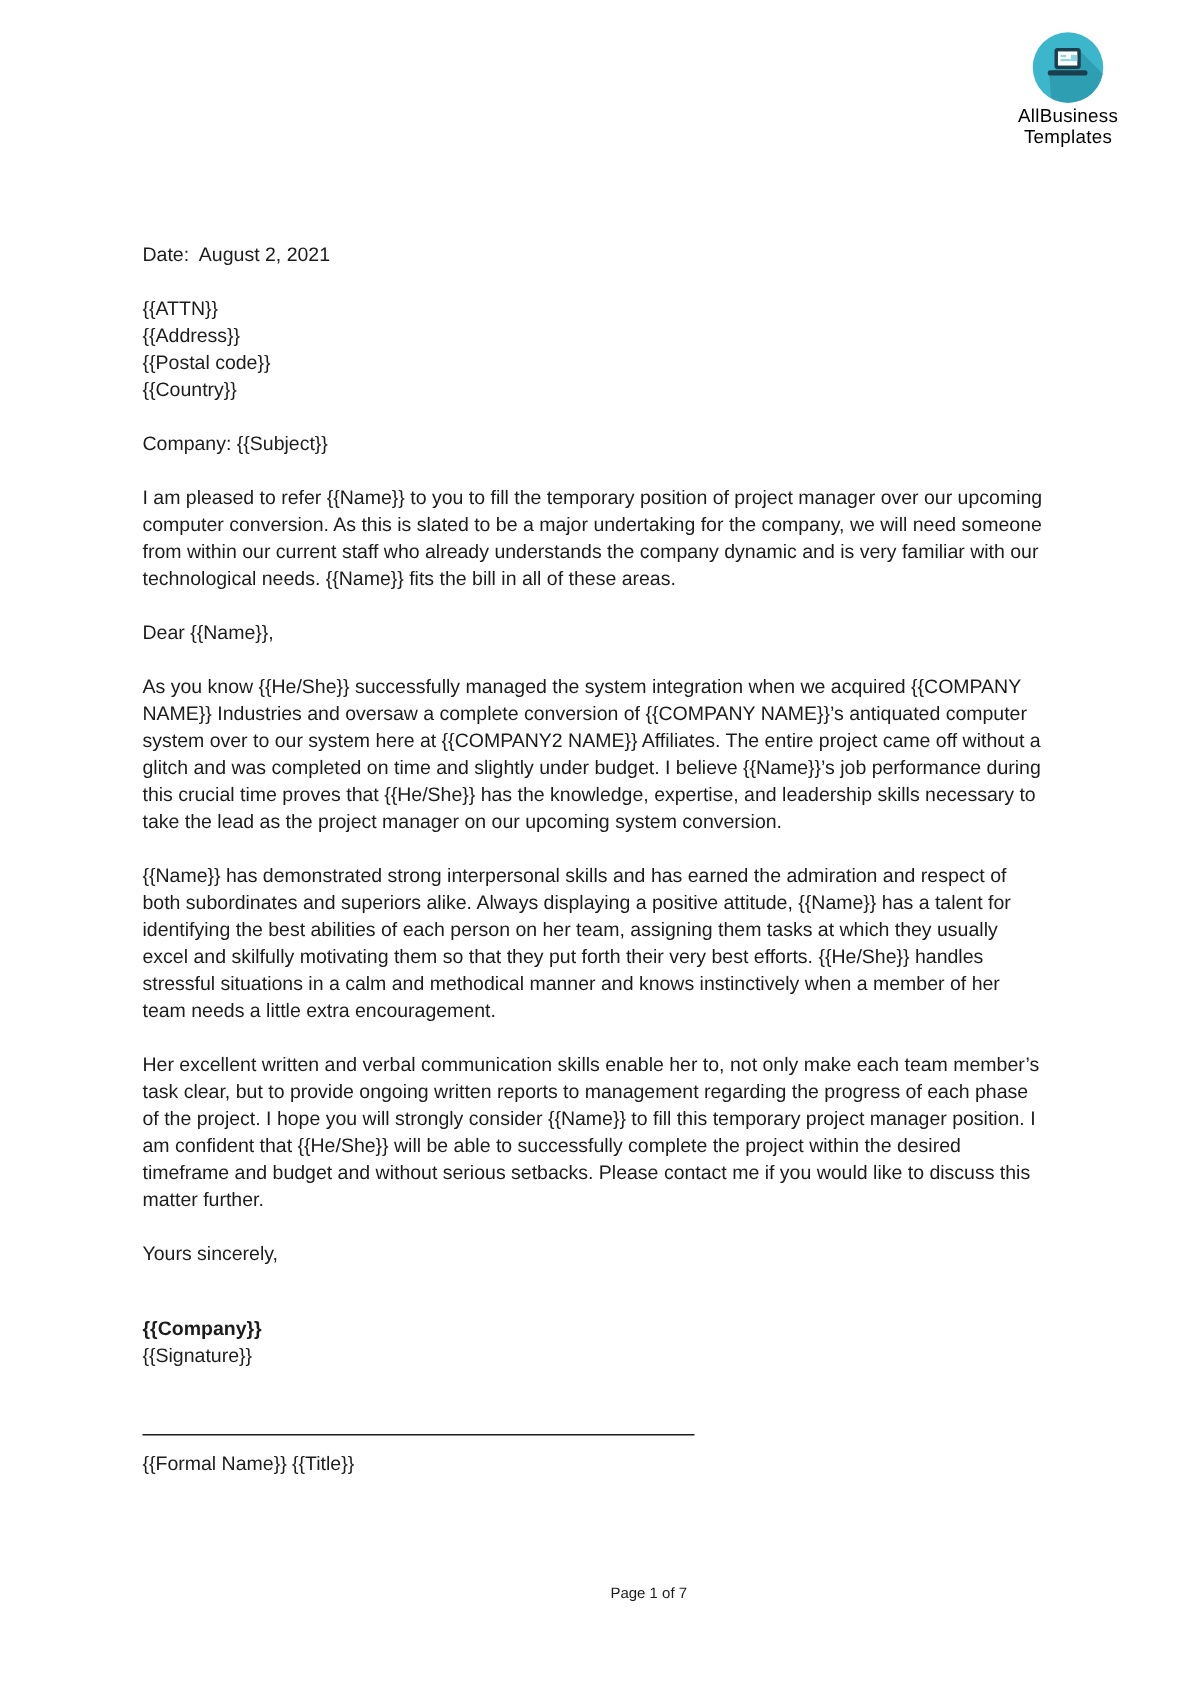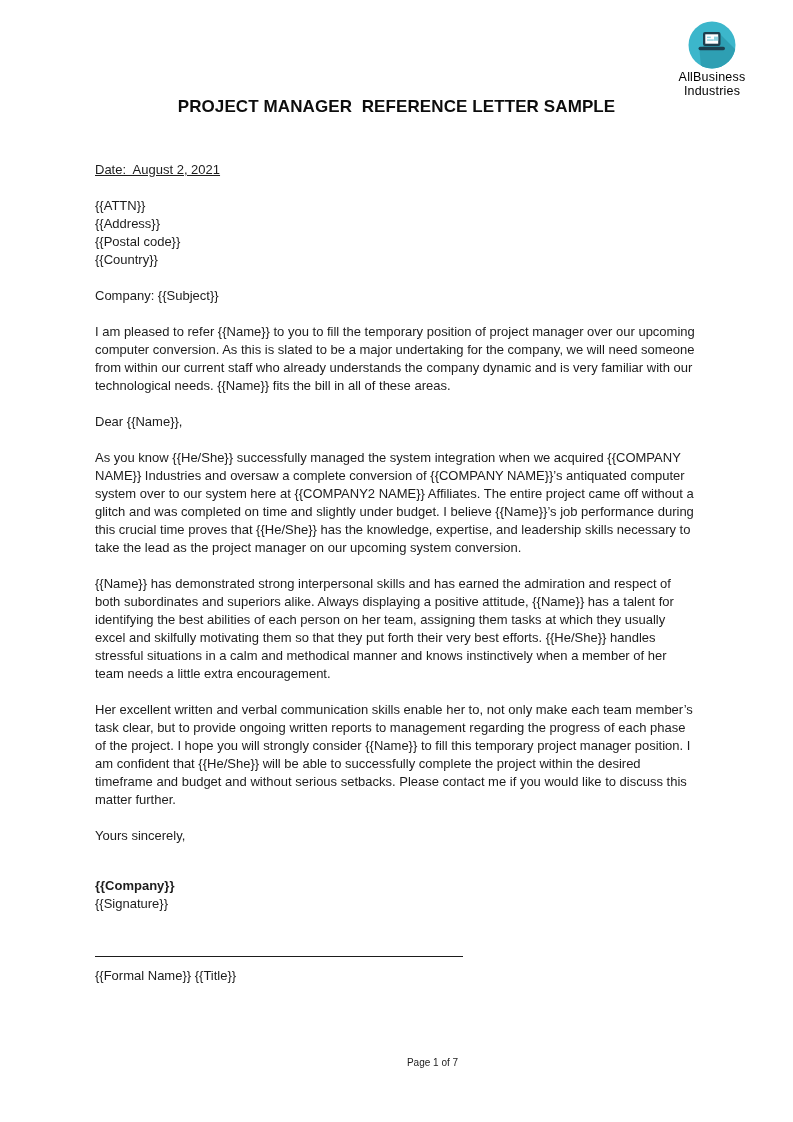--- a/index.html
+++ b/index.html
@@ -47,21 +47,21 @@
     position: absolute;
     top: 161px;
     left: 95px;
     width: 604px;
     font-size: 13px;
     line-height: 18px;
     color: #1c1c1c;
   }
   .content p, .content .block { margin: 0 0 18px 0; }
   .pre { white-space: pre-wrap; }
-  .date { margin-bottom: 28px; text-decoration: underline; }
+  .date { margin-bottom: 28px; }
   .bold { font-weight: bold; margin-top: 32px; }
   .sig-line {
     margin-top: 43px;
     width: 368px;
     height: 0;
     border-bottom: 1.5px solid #1b1b1b;
   }
   .sig-caption { line-height: 18px; margin-top: 10px; }
   
   .footer {
@@ -92,24 +92,23 @@
         <path d="M31.5 12.5 L56 37 L56 58 L14 58 L11.5 28.5 Z" fill="#2E9FB3"></path>
       </g>
       <rect x="15" y="11" width="17.5" height="14" rx="2" fill="#1C3F4E"></rect>
       <rect x="17.3" y="13.3" width="12.9" height="9.4" fill="#FFFFFF"></rect>
       <rect x="19" y="15.6" width="3.8" height="1.5" fill="#8FD4E0"></rect>
       <rect x="19" y="18.3" width="6.8" height="1.5" fill="#8FD4E0"></rect>
       <rect x="26" y="15.6" width="4.2" height="4.2" fill="#8FD4E0"></rect>
       <rect x="10.5" y="25.8" width="26.5" height="3.5" rx="1.7" fill="#1C3F4E"></rect>
     </svg>
     <div class="logo-text">AllBusiness</div>
-    <div class="logo-text">Industries</div>
+    <div class="logo-text">Templates</div>
   </div>
 
-  <h1 class="title">PROJECT MANAGER  REFERENCE LETTER SAMPLE</h1>
 
   <div class="content">
     <p class="pre date">Date:  August 2, 2021</p>
 
     <div class="block">
       <div>{{ATTN}}</div>
       <div>{{Address}}</div>
       <div>{{Postal code}}</div>
       <div>{{Country}}</div>
     </div>

